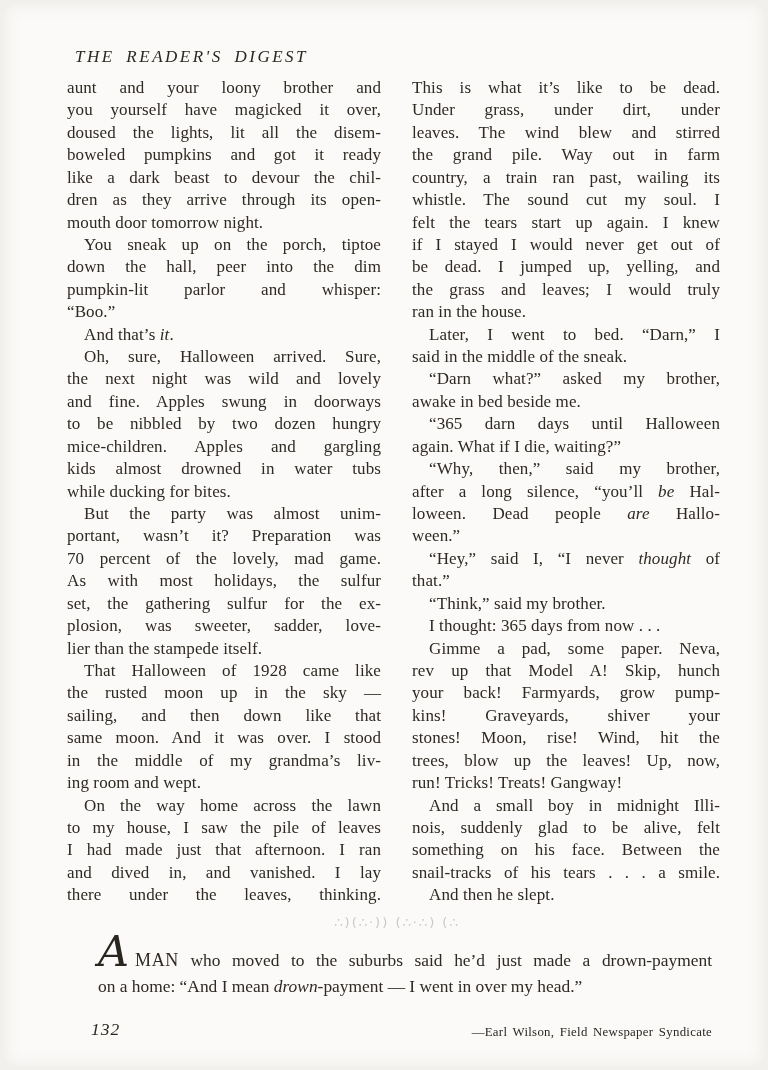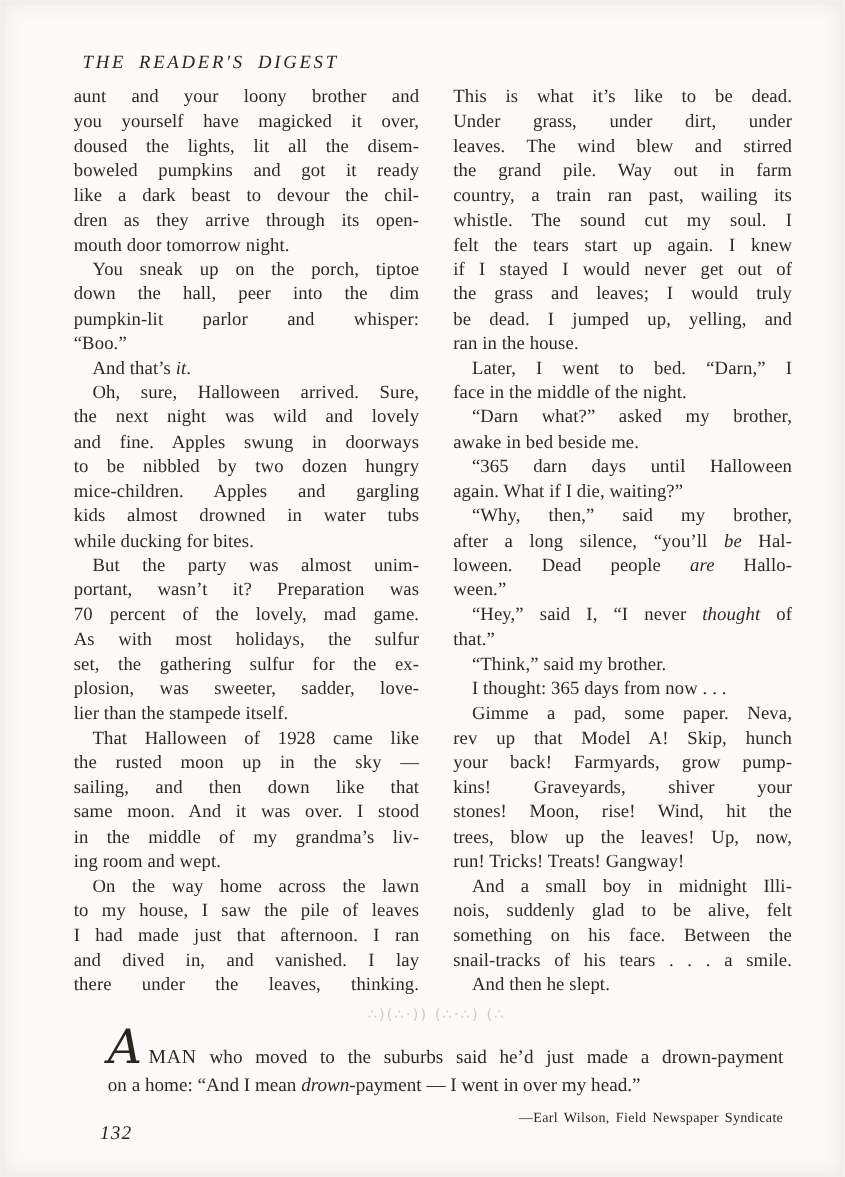--- a/index.html
+++ b/index.html
@@ -65,21 +65,21 @@
     font-family:"DejaVu Serif", serif;
     font-size:43px;
     line-height:0;
     letter-spacing:-1px;
     padding-right:7px;
     color:#29251f;
   }
   .attribution{
     text-align:right;
     font-size:12.8px;
-    margin-top:4px;
+    margin-top:20px;
     letter-spacing:0.3px;
     word-spacing:2px;
     color:#2b2721;
   }
   .page-number{
     position:absolute;left:88px;top:1016px;
     font-style:italic;
     font-size:17.5px;
     letter-spacing:1px;
     color:#29251f;
@@ -134,25 +134,25 @@
 
   <div class="col col-right">
       <div class="line">This is what it’s like to be dead.</div>
       <div class="line">Under grass, under dirt, under</div>
       <div class="line">leaves. The wind blew and stirred</div>
       <div class="line">the grand pile. Way out in farm</div>
       <div class="line">country, a train ran past, wailing its</div>
       <div class="line">whistle. The sound cut my soul. I</div>
       <div class="line">felt the tears start up again. I knew</div>
       <div class="line">if I stayed I would never get out of</div>
+      <div class="line">be dead. I jumped up, yelling, and</div>
       <div class="line">the grass and leaves; I would truly</div>
-      <div class="line">be dead. I jumped up, yelling, and</div>
       <div class="line nj">ran in the house.</div>
       <div class="line indent">Later, I went to bed. “Darn,” I</div>
-      <div class="line nj">face in the middle of the night.</div>
+      <div class="line nj">said in the middle of the sneak.</div>
       <div class="line indent">“Darn what?” asked my brother,</div>
       <div class="line nj">awake in bed beside me.</div>
       <div class="line indent">“365 darn days until Halloween</div>
       <div class="line nj">again. What if I die, waiting?”</div>
       <div class="line indent">“Why, then,” said my brother,</div>
       <div class="line">after a long silence, “you’ll <span class="it">be</span> Hal-</div>
       <div class="line">loween. Dead people <span class="it">are</span> Hallo-</div>
       <div class="line nj">ween.”</div>
       <div class="line indent">“Hey,” said I, “I never <span class="it">thought</span> of</div>
       <div class="line nj">that.”</div>

